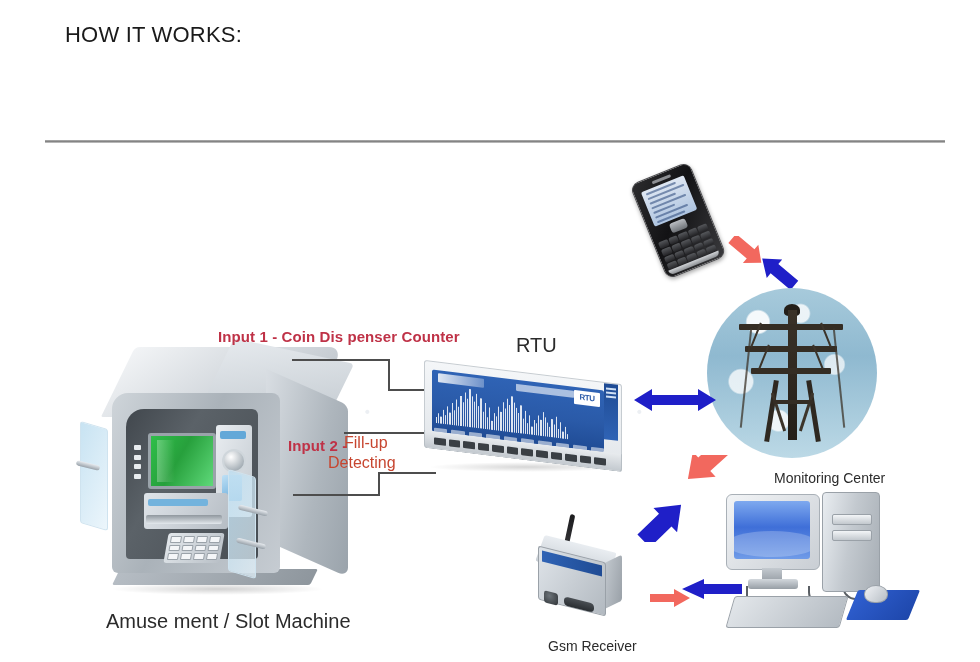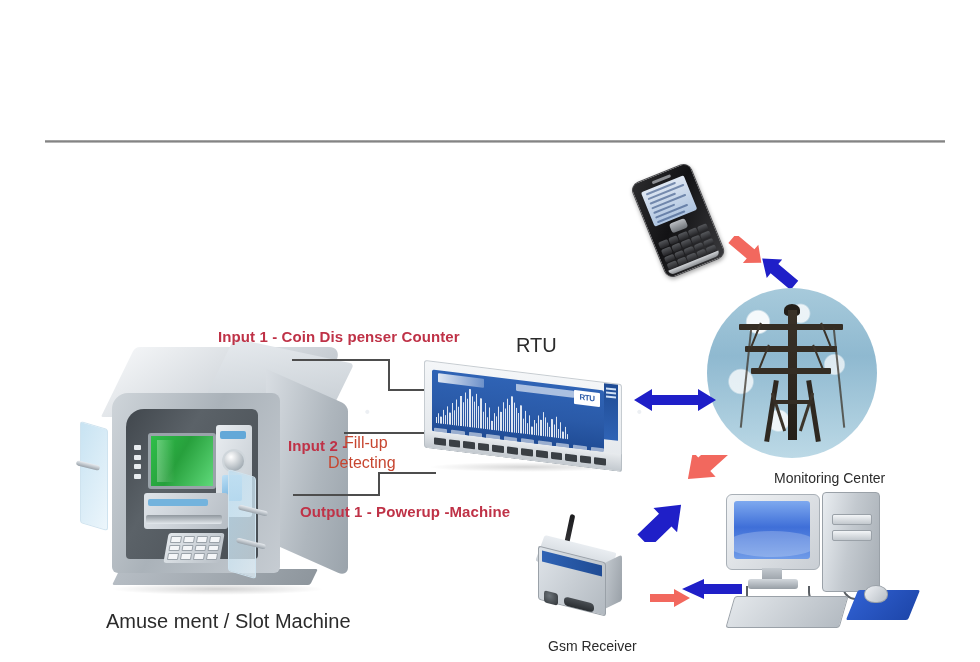--- a/index.html
+++ b/index.html
@@ -718,20 +718,21 @@
     text-align: center;
     pointer-events: none;
     user-select: none;
   }
 </style>
 </head>
 <body>
 
 <div id="page">
 
+  <div class="hdr-title">HOW IT WORKS:</div>
   <div class="hdr-body">
   </div>
   <div class="hdr-rule"></div>
 
   <div class="wm">・・・・・・</div>
 
   <div id="atm">
     <div class="atm-shadow"></div>
     <div class="atm-top"></div>
     <div class="atm-top2"></div>
@@ -784,21 +785,20 @@
   <div class="conn conn-h" style="left:378px; top:472px; width:58px;"></div>
   <div class="conn conn-v" style="left:378px; top:472px; height:23px;"></div>
   <div class="conn conn-h" style="left:293px; top:494px; width:87px;"></div>
 
   <div class="lbl-red" style="left:218px; top:328px;">Input 1 - Coin Dis penser Counter</div>
   <div class="lbl-red" style="left:288px; top:437px;">Input 2 -</div>
   <div class="lbl-red2" style="left:344px; top:433px;">
     <div>Fill-up</div>
     <div style="margin-left:-16px;">Detecting</div>
   </div>
-  <div class="lbl-red" style="left:300px; top:503px;">Output 1 - Powerup -Machine</div>
 
   <div class="lbl-dark" style="left:516px; top:334px;">RTU</div>
   <div id="rtu">
     <div class="rtu-shadow"></div>
     <div class="rtu-top"></div>
     <div class="rtu-face">
       <div class="rtu-logo"></div>
       <div class="rtu-text-r"></div>
       <div class="rtu-badge">RTU</div>
       <div class="rtu-bars" id="rtu-bars">

